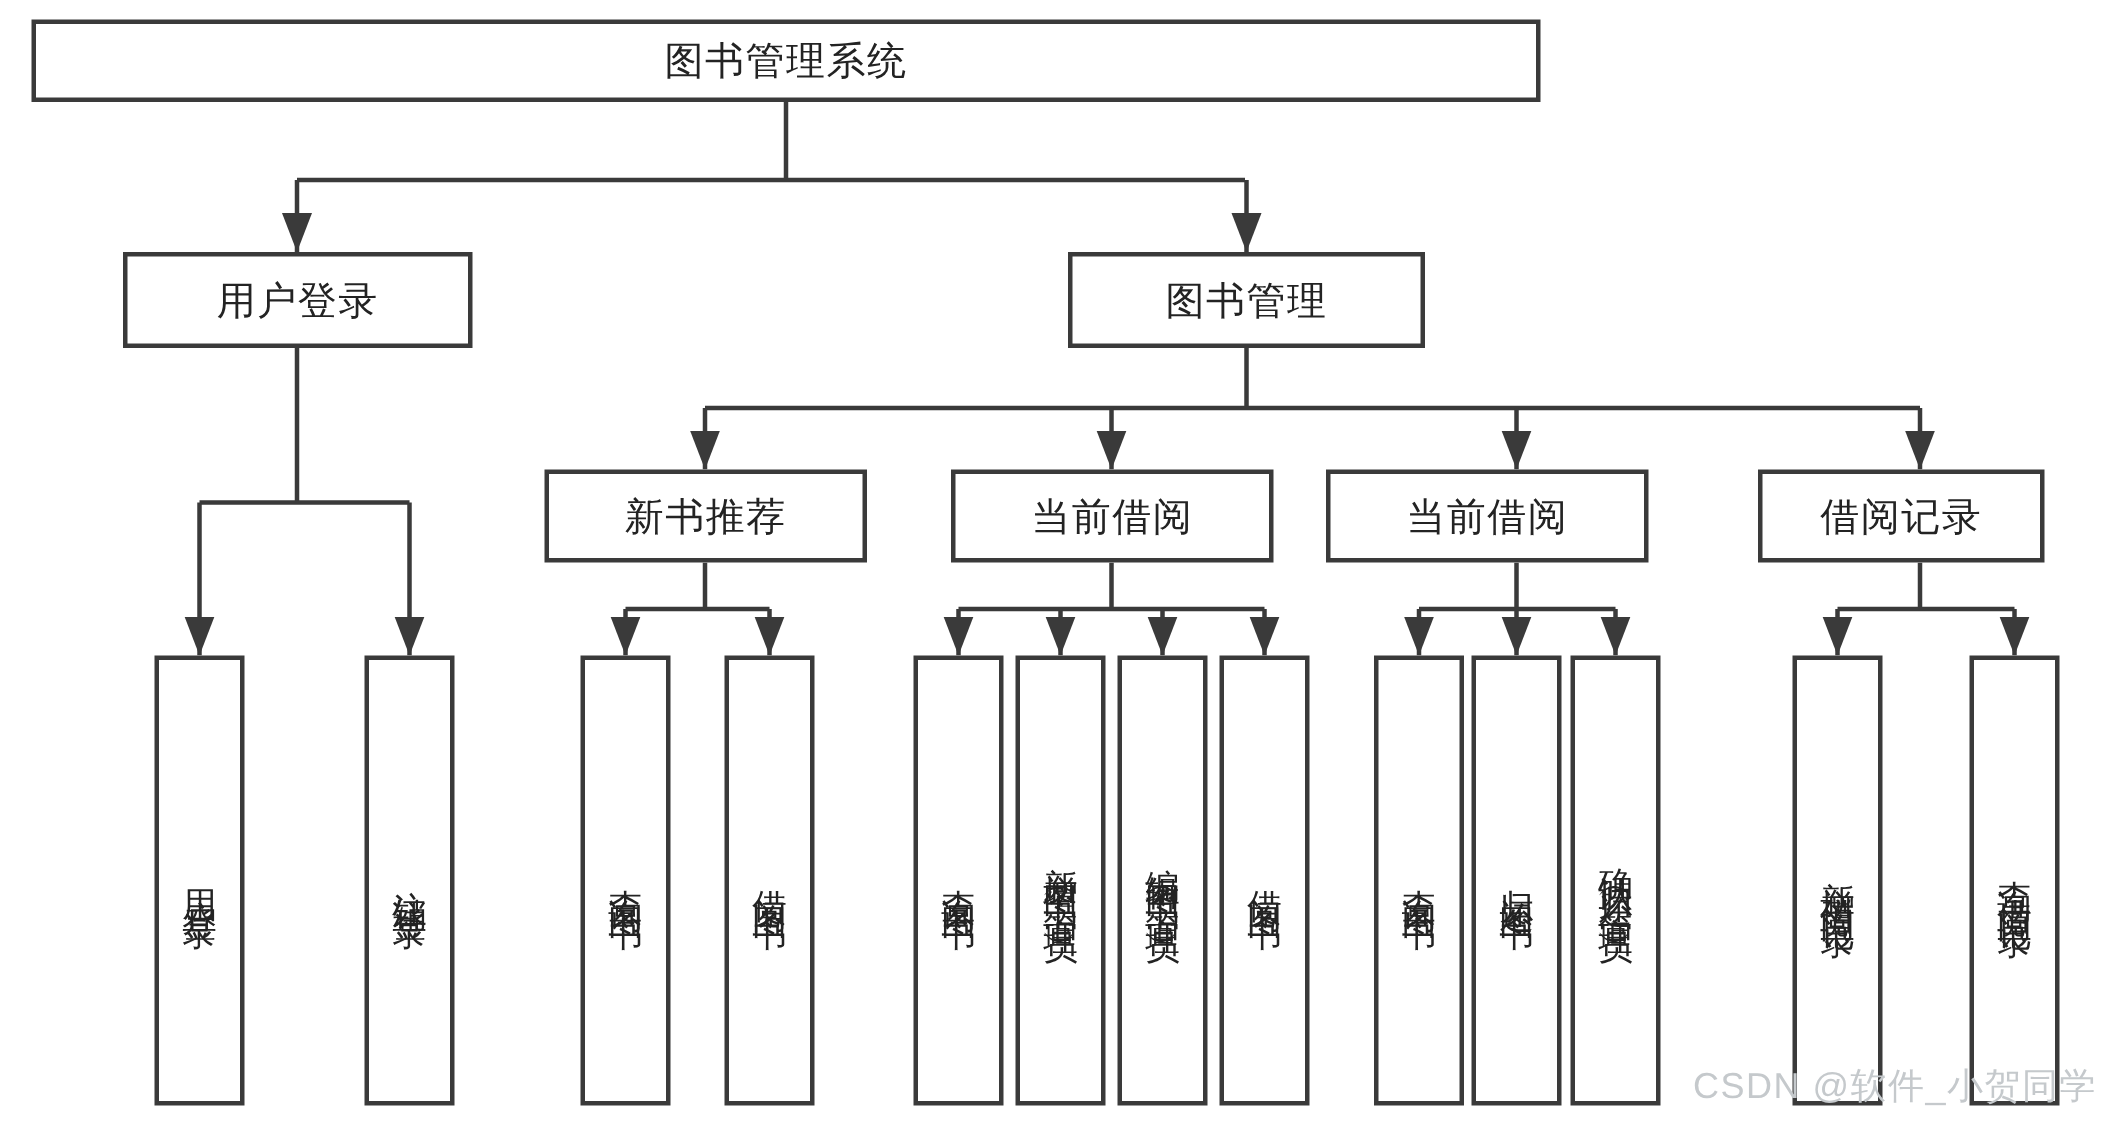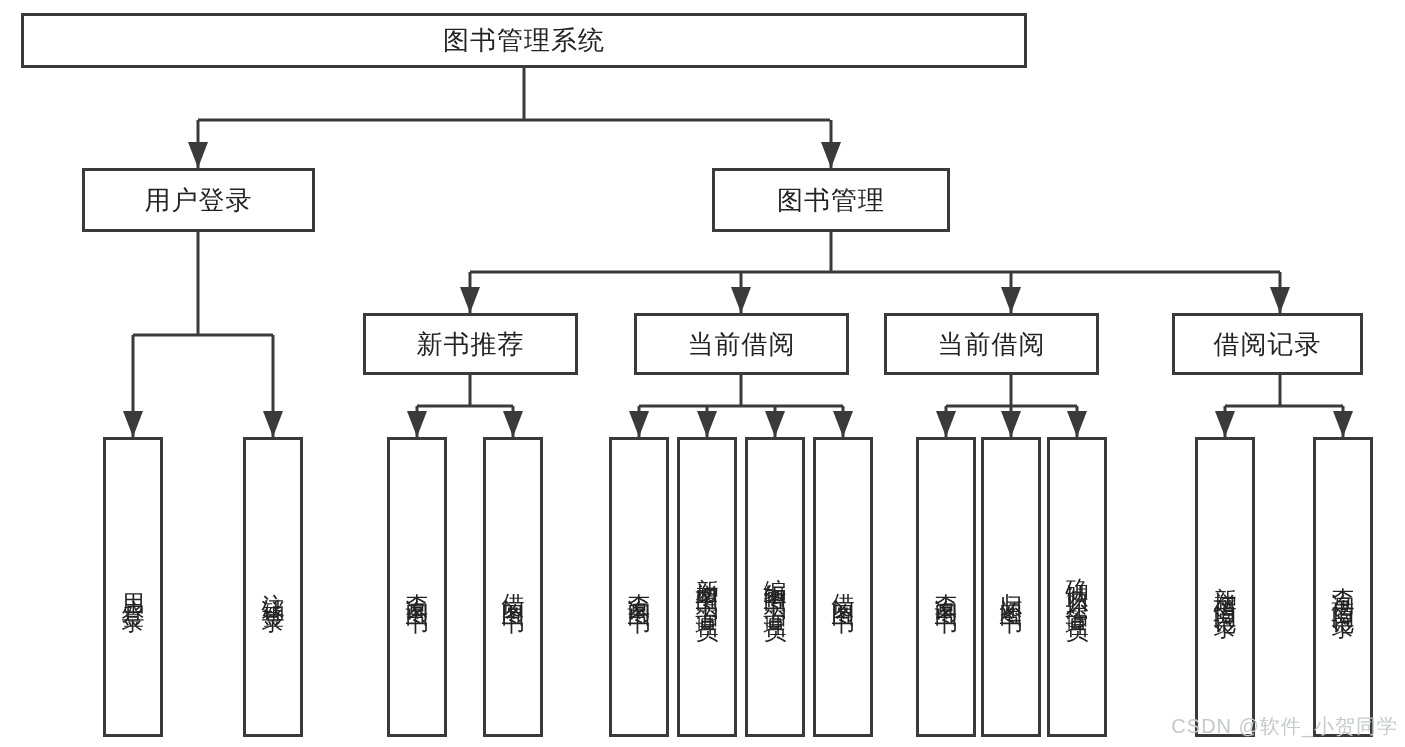--- a/index.html
+++ b/index.html
@@ -20,21 +20,21 @@
     display:flex;align-items:center;justify-content:center;
   }
   .node .label{font-size:26px;letter-spacing:1px;white-space:nowrap;}
   .leaf{top:437px;width:60px;height:300px;}
   .leaf .vlabel{
     writing-mode:vertical-rl;text-orientation:mixed;
     font-size:23px;letter-spacing:6px;line-height:1;white-space:nowrap;
   }
   .watermark{
     position:absolute;right:7px;bottom:7px;
-    font-size:20px;letter-spacing:1px;
+    font-size:24px;letter-spacing:1px;
     color:var(--watermark,#c5c9cc);
     text-align:right;
   }
 </style>
 </head>
 <body>
 
 <div class="canvas">
 
   <svg class="connectors" viewBox="0 0 1405 747" aria-hidden="true">

